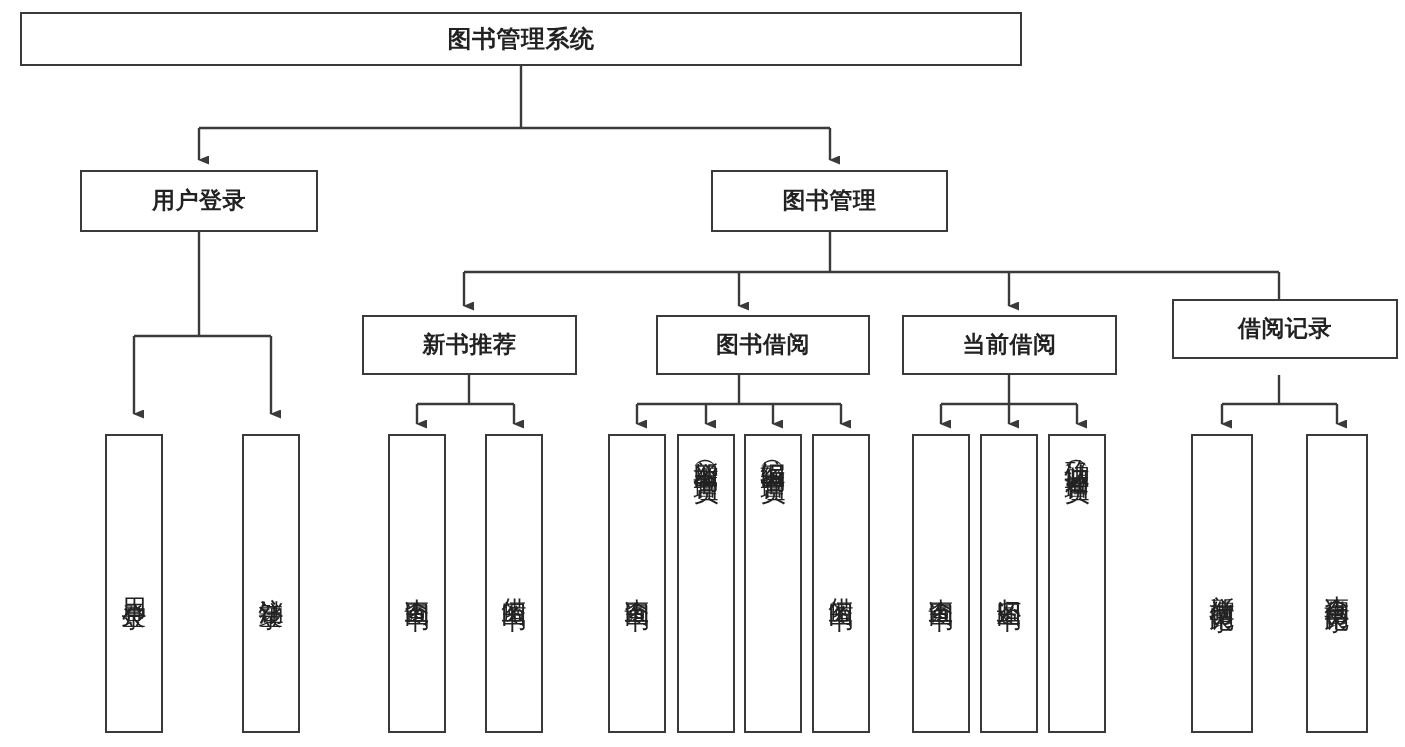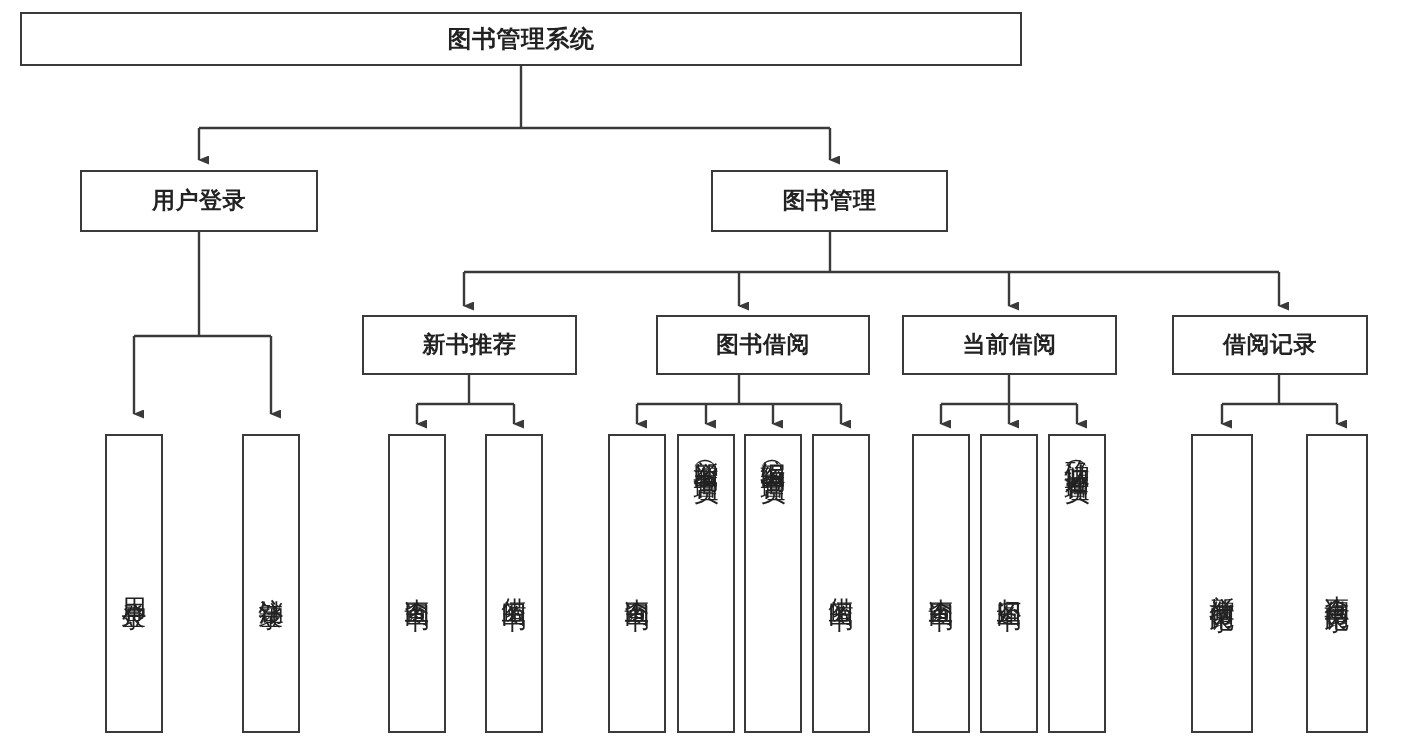--- a/index.html
+++ b/index.html
@@ -155,21 +155,21 @@
   </div>
 
   <div class="node horiz" style="left:632px; top:315px; width:214px; height:60px;margin-left:24px;">
     <span class="node-label">图书借阅</span>
   </div>
 
   <div class="node horiz" style="left:902px; top:315px; width:215px; height:60px;">
     <span class="node-label">当前借阅</span>
   </div>
 
-  <div class="node horiz" style="left:1172px; top:315px; width:196px; height:60px;">
+  <div class="node horiz" style="left:1172px; top:299px; width:226px; height:60px;">
     <span class="node-label">借阅记录</span>
   </div>
 
   <div class="node vert centered" style="left:105px; top:434px; width:58px; height:299px;">
     <span class="node-label">用户登录</span>
   </div>
 
   <div class="node vert centered" style="left:242px; top:434px; width:58px; height:299px;">
     <span class="node-label">注销登录</span>
   </div>

